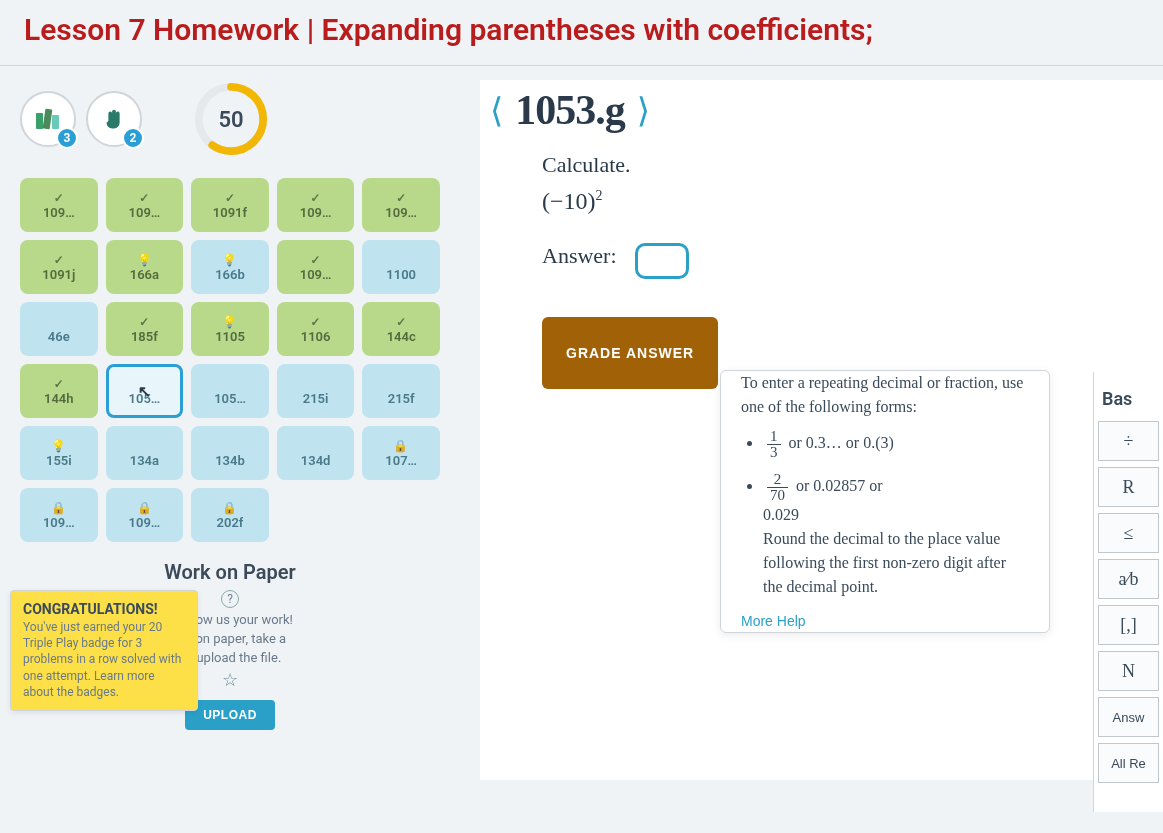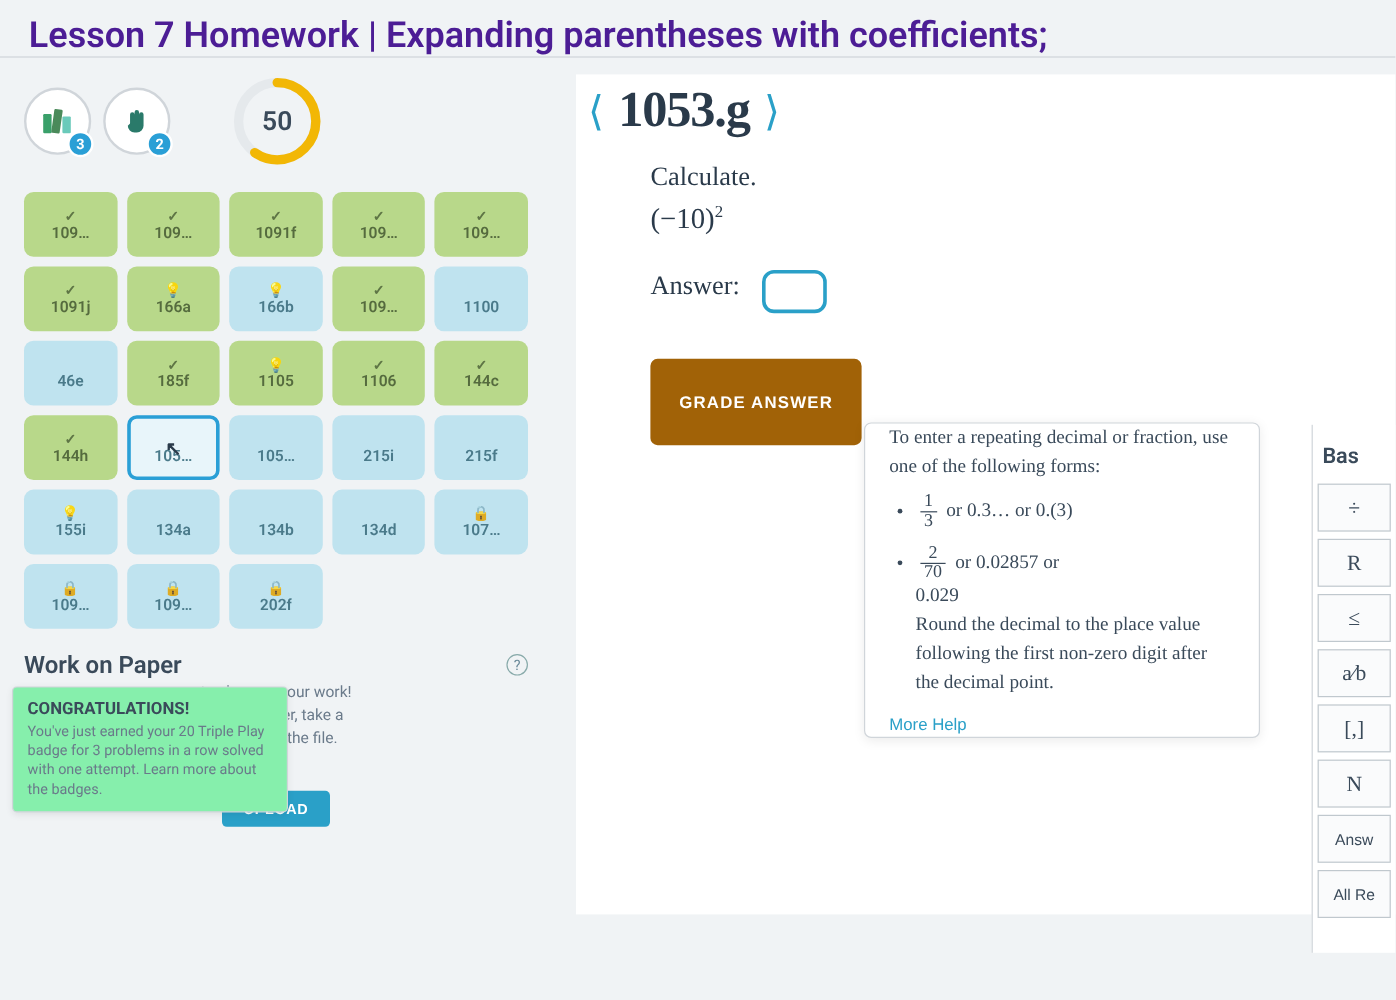--- a/index.html
+++ b/index.html
@@ -8,22 +8,22 @@
     background: #f0f3f5;
     width: 1163px;
     height: 833px;
     overflow: hidden;
     color: #333;
     position: relative;
   }
   .title {
     font-size: 30px;
     font-weight: 600;
-    color: #4c1d95;
-    padding: 12px 24px 0 24px;
+    color: #b91c1c;
+    padding: 12px 24px 18px 24px;
     border-bottom: 1px solid #d0d5da;
   }
   .main {
     display: flex;
     padding: 14px 0 0 20px;
     gap: 40px;
   }
   .left {
     width: 420px;
     flex-shrink: 0;
@@ -83,36 +83,36 @@
   .tile.blue  { background:#bfe3ef; color:#4a7a8a; }
   .tile.current { background:#e8f5fa; border:3px solid #2a9fd6; color:#4a7a8a; }
   .tile .mark {
     height:14px; display:flex; align-items:center; justify-content:center;
     font-size:12px; color:inherit; opacity:0.9;
   }
   .tile .lbl { font-size:13px; white-space:nowrap; overflow:hidden; max-width:100%; }
 
   
   .wop { margin-top:18px; position:relative; }
-  .wop h3 { color:#3a4a5a; font-size:20px; font-weight:600; display:flex; align-items:center; justify-content:space-between; gap:6px; }
+  .wop h3 { color:#3a4a5a; font-size:20px; font-weight:600; display:flex; align-items:center; justify-content:flex-start; gap:6px;flex-direction:column; }
   .wop h3 .q { width:18px;height:18px;border:1px solid #8aa;border-radius:50%;font-size:12px;display:flex;align-items:center;justify-content:center;color:#6a8a9a;font-weight:normal; }
   .wop p { font-size:13px; color:#6a7a8a; margin-top:4px; text-align:center; }
   .upload-btn {
     margin:10px auto 0; display:block;
     background:#2aa0c8; color:#fff; border:none;
     padding:8px 18px; border-radius:4px;
     font-size:12px; font-weight:bold; letter-spacing:0.5px;
     cursor:pointer;
   }
   .star { font-size:18px; color:#6a8a9a; text-align:center; margin-top:4px; }
 
   .congrats {
     position:absolute; left:-10px; top:30px;
-    width:230px;
-    background:#86efac; border:1px solid #d0d5da; border-radius:4px;
+    width:188px;
+    background:#fde047; border:1px solid #d0d5da; border-radius:4px;
     padding:10px 12px;
     box-shadow:0 2px 6px rgba(0,0,0,0.08);
   }
   .congrats .ct { font-weight:700; color:#3a4a5a; font-size:14px; margin-bottom:2px; }
   .congrats .cb { font-size:12px; color:#6a7a8a; line-height:1.35; }
 
   
   .nav-row { display:flex; align-items:center; gap:12px; margin-top:6px; }
   .nav-arr { font-size:34px; color:#2aa0c8; cursor:pointer; user-select:none; font-weight:300; }
   .prob-id { font-size:42px; font-weight:700; letter-spacing:-1px; color:#2a3a4a; font-family:"Times New Roman", serif;}

